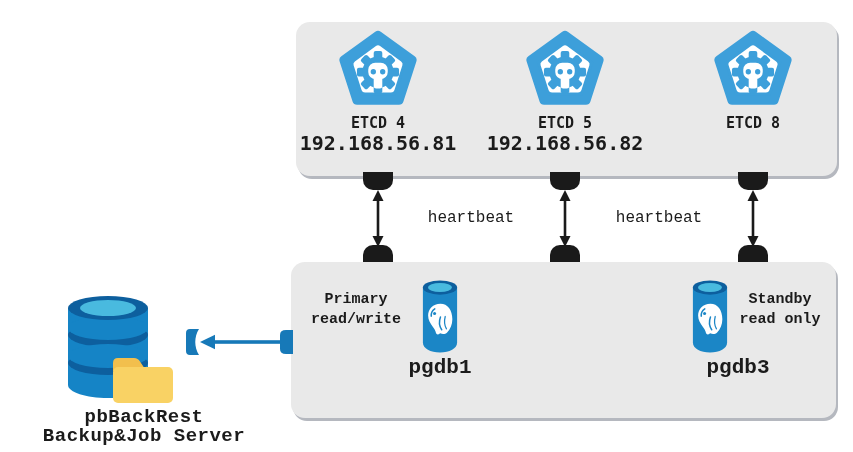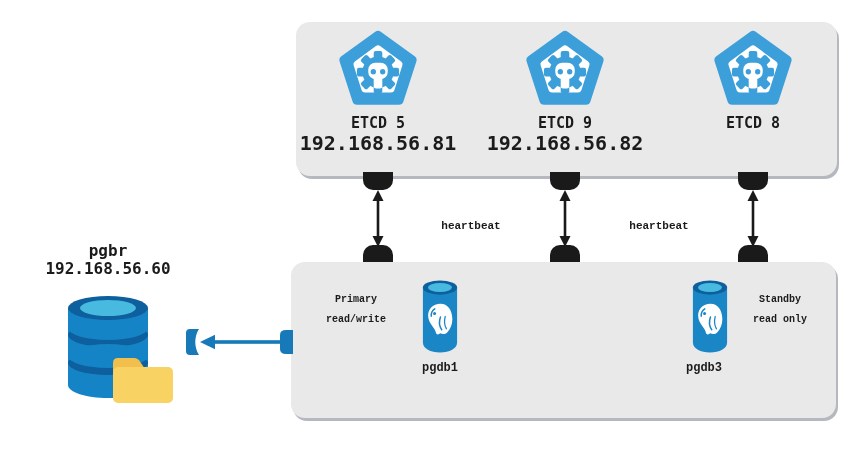--- a/index.html
+++ b/index.html
@@ -17,31 +17,31 @@
   .etcd-node .icon-wrap{width:78px;height:78px;margin:0 auto 6px auto;}
   .mono-dejavu{font-family:"DejaVu Sans Mono", monospace;}
   .node-name{font-weight:bold;font-size:15px;line-height:19px;}
   .node-ip{font-weight:bold;font-size:20px;line-height:20px;}
 
   
   .tab{position:absolute;width:30px;height:18px;background:#1a1a1a;}
   .tab-down{border-radius:0 0 10px 10px;}  
   .tab-up{border-radius:10px 10px 0 0;}    
   .hb-arrow{position:absolute;top:190px;width:16px;height:57px;}
-  .hb-label{position:absolute;top:226px;transform:translate(-50%,-50%);
-            font-weight:bold;font-size:11px;}
+  .hb-label{position:absolute;top:218px;transform:translate(-50%,-50%);
+            font-weight:normal;font-size:16px;}
 
   
   .pg-cyl{position:absolute;top:277px;width:38px;height:78px;}
   .pg-caption{position:absolute;top:358px;width:220px;text-align:center;
               font-weight:bold;}
-  .pg-caption .name{font-size:12px;line-height:20px;}
+  .pg-caption .name{font-size:21px;line-height:20px;}
   .pg-caption .ip{font-size:16px;line-height:20px;}
   .pg-role{position:absolute;top:290px;width:170px;text-align:center;
-           font-weight:bold;font-size:10px;line-height:20px;}
+           font-weight:bold;font-size:15px;line-height:20px;}
 
   
   #pgbr-caption{position:absolute;left:28px;top:242px;width:160px;text-align:center;
                 font-family:"DejaVu Sans Mono", monospace;font-weight:bold;
                 font-size:16px;line-height:18px;}
   #backup-db{position:absolute;left:66px;top:295px;width:84px;height:106px;}
   #backup-folder{position:absolute;left:110px;top:355px;width:66px;height:50px;}
   #backup-caption{position:absolute;left:10px;top:408px;width:268px;text-align:center;
                   font-weight:bold;font-size:19px;line-height:19px;letter-spacing:0.5px;}
   #backup-arrow{position:absolute;left:185px;top:328px;width:108px;height:28px;}
@@ -68,21 +68,21 @@
           <rect x="44.5" y="27" width="11" height="12" rx="2.5" transform="rotate(270 50 54)"></rect>
           <rect x="44.5" y="27" width="11" height="12" rx="2.5" transform="rotate(315 50 54)"></rect>
           <circle cx="50" cy="54" r="20"></circle>
         </g>
         <rect x="44.5" y="56" width="11" height="19" rx="3" fill="#ffffff"></rect>
         <rect x="37.5" y="42" width="25" height="21" rx="9" fill="#ffffff"></rect>
         <circle cx="44" cy="53.5" r="3.4" fill="#3d9fda"></circle>
         <circle cx="56" cy="53.5" r="3.4" fill="#3d9fda"></circle>
       </svg>
     </div>
-    <div class="node-name mono-dejavu">ETCD 5</div>
+    <div class="node-name mono-dejavu">ETCD 4</div>
     <div class="node-ip mono-dejavu">192.168.56.81</div>
   </div>
 
   <div class="etcd-node" style="left:470px;">
     <div class="icon-wrap">
       <svg viewBox="0 0 100 100" width="78" height="78">
         <path d="M50 7 L93.5 38.6 L76.9 89.8 L23.1 89.8 L6.5 38.6 Z" fill="#3d9fda" stroke="#3d9fda" stroke-width="12" stroke-linejoin="round"></path>
         <path d="M50 24.3 L77 43.9 L66.7 75.7 L33.3 75.7 L23 43.9 Z" fill="#ffffff" stroke="#ffffff" stroke-width="9" stroke-linejoin="round"></path>
         <g fill="#3d9fda">
           <rect x="44.5" y="27" width="11" height="12" rx="2.5"></rect>
@@ -94,21 +94,21 @@
           <rect x="44.5" y="27" width="11" height="12" rx="2.5" transform="rotate(270 50 54)"></rect>
           <rect x="44.5" y="27" width="11" height="12" rx="2.5" transform="rotate(315 50 54)"></rect>
           <circle cx="50" cy="54" r="20"></circle>
         </g>
         <rect x="44.5" y="56" width="11" height="19" rx="3" fill="#ffffff"></rect>
         <rect x="37.5" y="42" width="25" height="21" rx="9" fill="#ffffff"></rect>
         <circle cx="44" cy="53.5" r="3.4" fill="#3d9fda"></circle>
         <circle cx="56" cy="53.5" r="3.4" fill="#3d9fda"></circle>
       </svg>
     </div>
-    <div class="node-name mono-dejavu">ETCD 9</div>
+    <div class="node-name mono-dejavu">ETCD 5</div>
     <div class="node-ip mono-dejavu">192.168.56.82</div>
   </div>
 
   <div class="etcd-node" style="left:658px;">
     <div class="icon-wrap">
       <svg viewBox="0 0 100 100" width="78" height="78">
         <path d="M50 7 L93.5 38.6 L76.9 89.8 L23.1 89.8 L6.5 38.6 Z" fill="#3d9fda" stroke="#3d9fda" stroke-width="12" stroke-linejoin="round"></path>
         <path d="M50 24.3 L77 43.9 L66.7 75.7 L33.3 75.7 L23 43.9 Z" fill="#ffffff" stroke="#ffffff" stroke-width="9" stroke-linejoin="round"></path>
         <g fill="#3d9fda">
           <rect x="44.5" y="27" width="11" height="12" rx="2.5"></rect>
@@ -189,53 +189,53 @@
       <ellipse cx="20" cy="10" rx="12.5" ry="4.8" fill="#49badf"></ellipse>
       <g transform="translate(6,26)">
         <path d="M14.5 1 C6.5 1 1.5 6.5 1.5 13.5 C1.5 18.5 3.8 21.8 6.2 25 C7.8 27.1 9.2 29.3 9.8 31.9 C10.1 33.2 11.4 33.8 12.5 33.2 L14.3 32.2 C16.8 33.5 19.6 33.1 21.5 31.3 C25 28 27 23 27 17.5 C27 7.5 22 1 14.5 1 Z" fill="#ffffff"></path>
         <path d="M8.5 6.5 C5.8 8.3 4.5 11 4.8 14.2" stroke="#1b86c6" stroke-width="1.6" fill="none" stroke-linecap="round"></path>
         <circle cx="8.3" cy="11.3" r="1.6" fill="#1b86c6"></circle>
         <path d="M14.5 15 C12.8 19.5 13.2 24.5 15.8 28.5" stroke="#1b86c6" stroke-width="1.6" fill="none" stroke-linecap="round"></path>
         <path d="M19.5 14.5 C18.2 19.5 18.6 23.8 20.8 27.5" stroke="#1b86c6" stroke-width="1.3" fill="none" stroke-linecap="round"></path>
       </g>
     </svg>
   </div>
-  <div class="pg-caption" style="left:594px;font-family:Liberation Mono, monospace;">
+  <div class="pg-caption" style="left:628px;font-family:Liberation Mono, monospace;">
     <div class="name">pgdb3</div>
   </div>
 
   <div class="pg-role" style="left:695px;">
     <div>Standby</div>
     <div>read only</div>
   </div>
 
-  <div id="pgbr-caption">
-    <div>pgbr</div>
-    <div>192.168.56.60</div>
-  </div>
 
   <div id="backup-db">
     <svg viewBox="0 0 84 106" width="84" height="106">
       <path d="M2 13 V90 C2 97.2 20 103 42 103 C64 103 82 97.2 82 90 V13 Z" fill="#1584c6"></path>
       <ellipse cx="42" cy="40" rx="40" ry="12" fill="#0d5f9e"></ellipse>
       <ellipse cx="42" cy="33" rx="40" ry="12" fill="#1584c6"></ellipse>
       <ellipse cx="42" cy="68" rx="40" ry="12" fill="#0d5f9e"></ellipse>
       <ellipse cx="42" cy="61" rx="40" ry="12" fill="#1584c6"></ellipse>
       <ellipse cx="42" cy="13" rx="40" ry="12" fill="#0d5f9e"></ellipse>
       <ellipse cx="42" cy="13" rx="28" ry="8" fill="#49badf"></ellipse>
     </svg>
   </div>
 
   <div id="backup-folder">
     <svg viewBox="0 0 66 50" width="66" height="50">
       <path d="M3 16 V8 Q3 3 8 3 H24 Q28 3 30 6.5 L35 14 Z" fill="#f2bf4d"></path>
       <rect x="3" y="12" width="60" height="36" rx="5" fill="#f9d264"></rect>
     </svg>
   </div>
 
+  <div id="backup-caption">
+    <div>pbBackRest</div>
+    <div>Backup&amp;Job Server</div>
+  </div>
 
   <svg id="backup-arrow" viewBox="0 0 108 28">
     <path d="M5 1 Q1 1 1 5 V23 Q1 27 5 27 H14 C9 19 9 9 14 1 Z" fill="#1779b8"></path>
     <path d="M108 2 H101 Q95 2 95 7 V21 Q95 26 101 26 H108 Z" fill="#1779b8"></path>
     <rect x="27" y="12.2" width="70" height="3.6" fill="#1779b8"></rect>
     <polygon points="15,14 30,6.8 30,21.2" fill="#1779b8"></polygon>
   </svg>
 
 </div>
 

